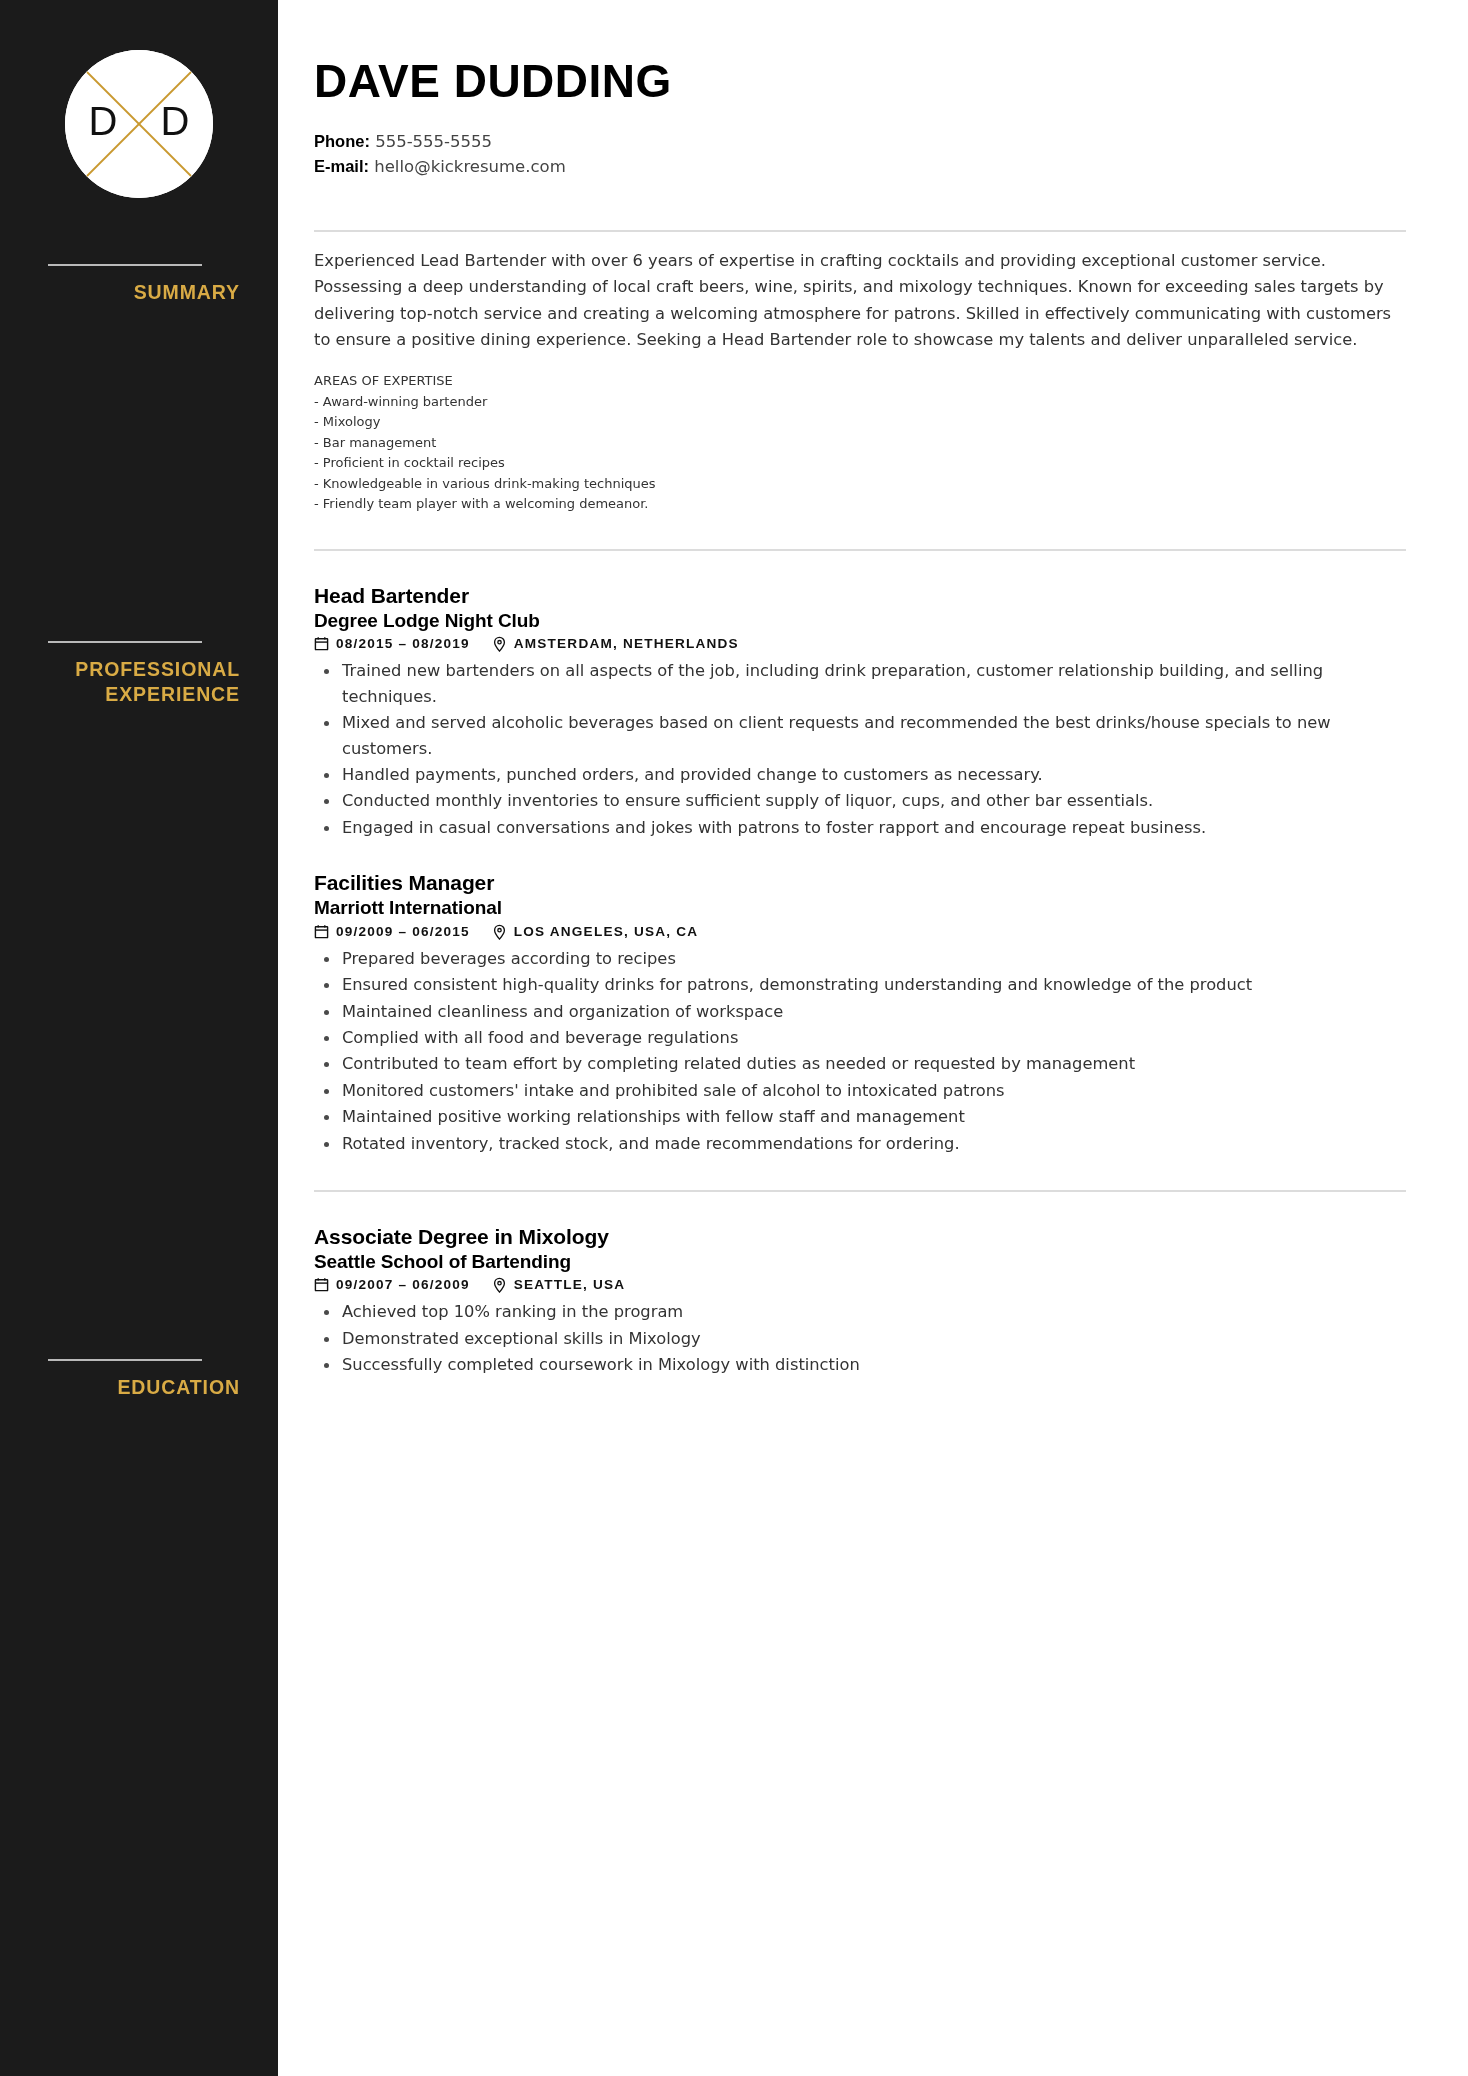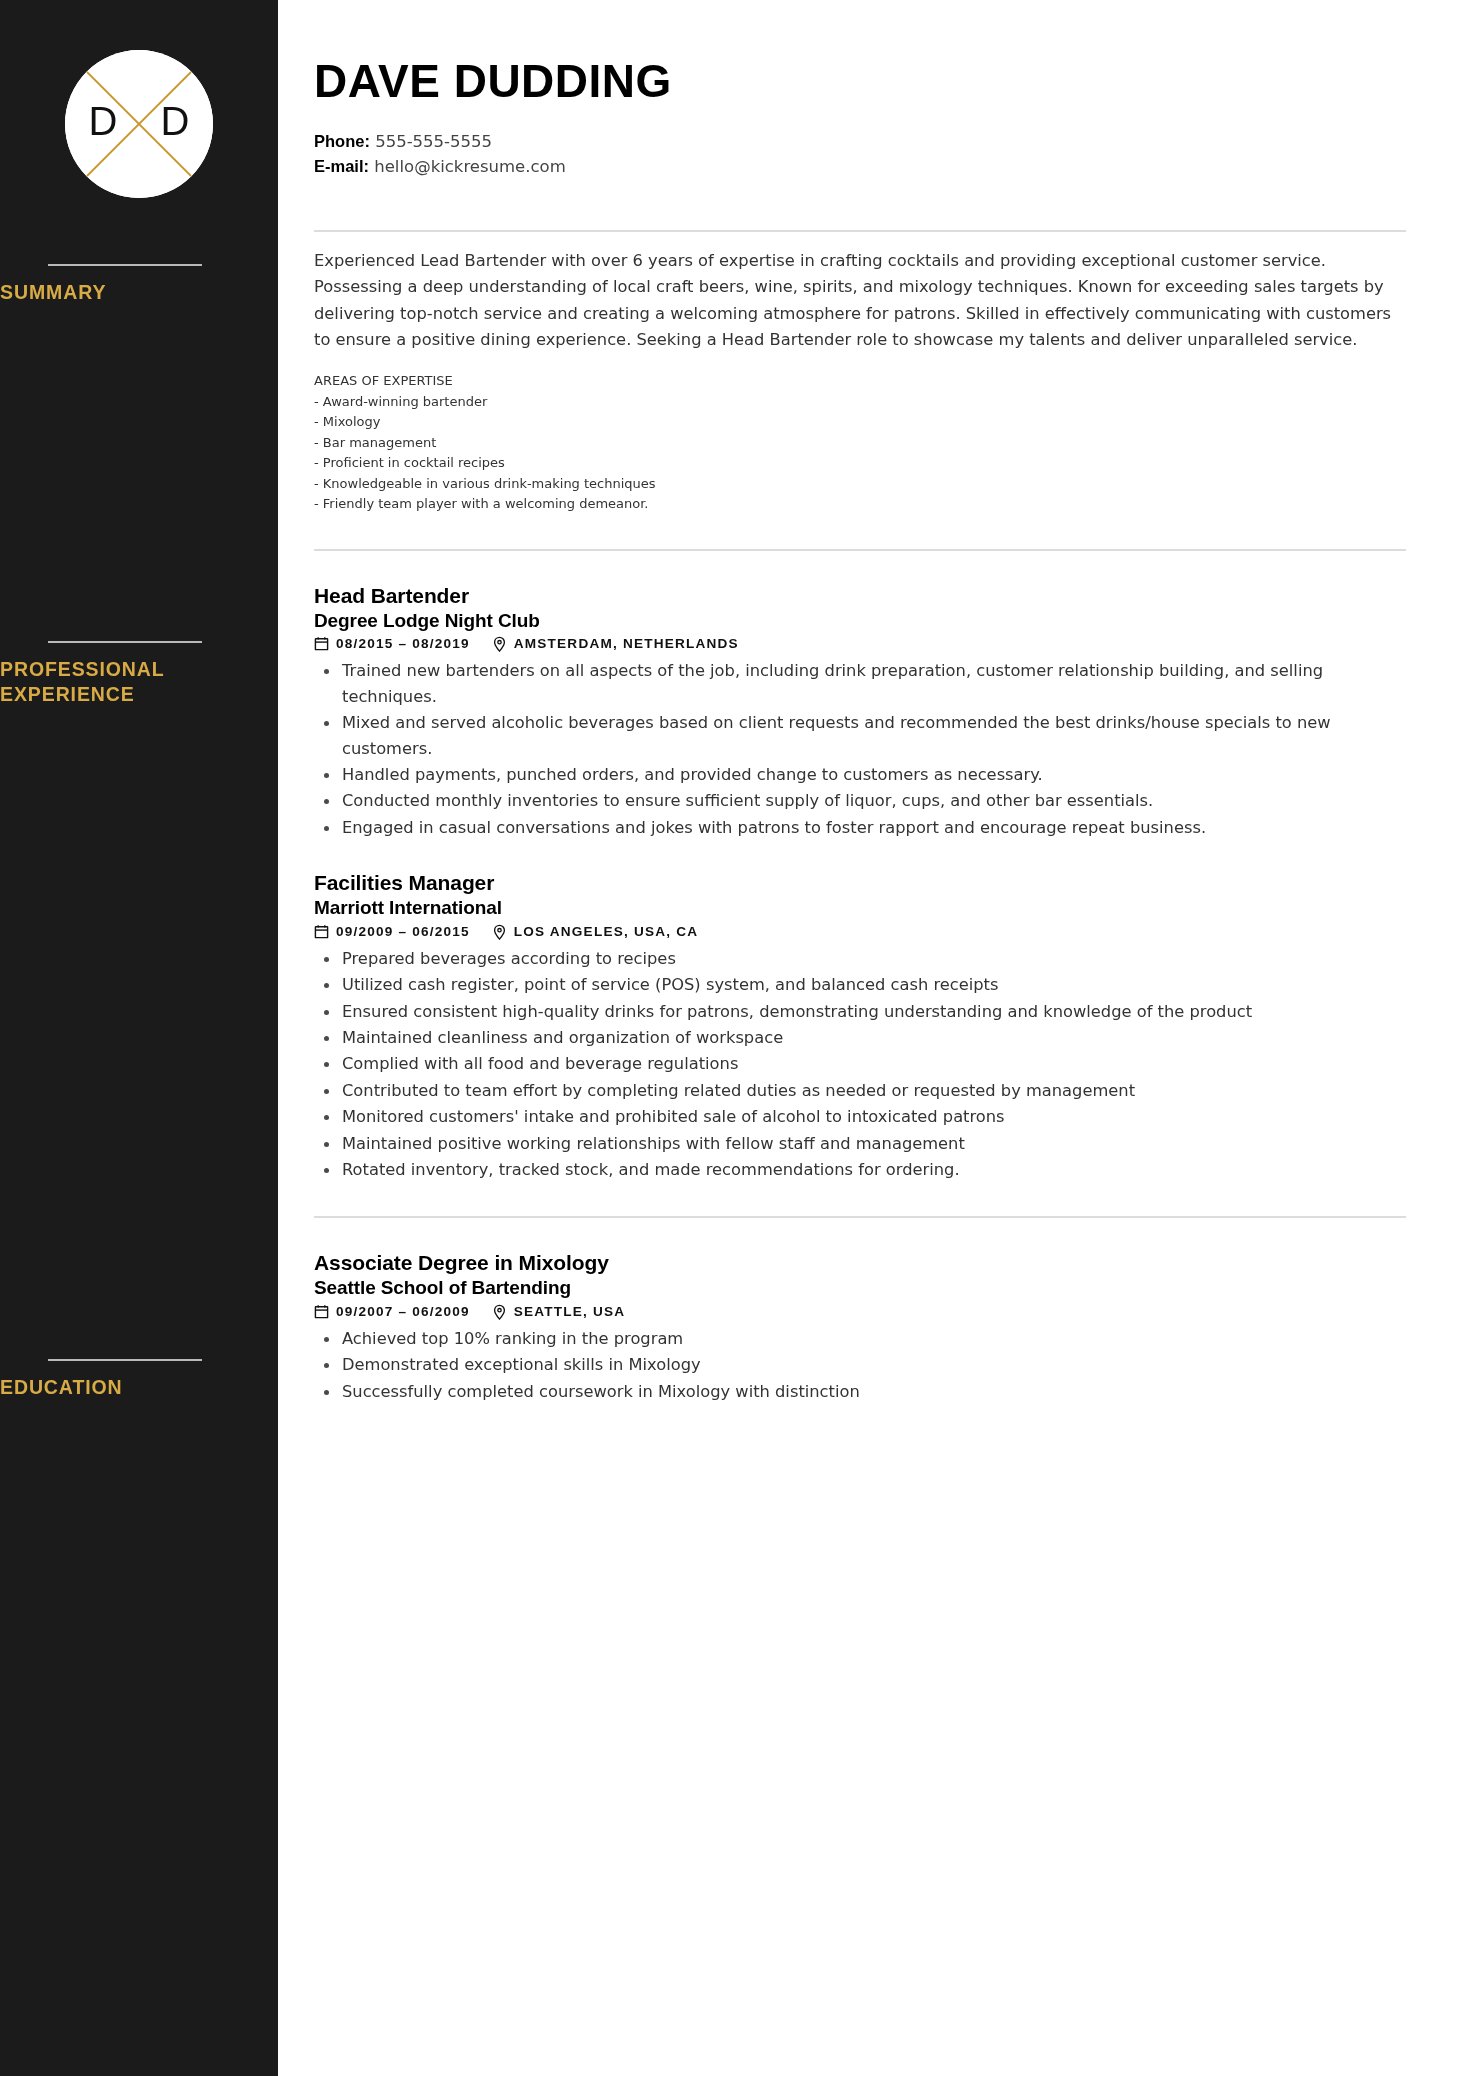--- a/index.html
+++ b/index.html
@@ -60,21 +60,21 @@
   }
 
   .side-label {
     color: #d9ab45;
     font-family: "Liberation Sans", sans-serif;
     font-weight: bold;
     font-size: 19.5px;
     letter-spacing: 0.9px;
     line-height: 1.28;
     padding-top: 14px;
-    text-align: left;
+    text-align: right;
   }
 
   .sb-summary   { margin-top: 66px; }
   .sb-exp       { margin-top: 336px; }
   .sb-edu       { margin-top: 652px; }
 
   
   .main {
     flex: 1 1 auto;
     padding: 0 62px 0 36px;
@@ -300,21 +300,20 @@
             <span>
               <svg width="15" height="16" viewBox="0 0 16 18" fill="none" stroke="#111" stroke-width="1.5">
                 <path d="M8 17C8 17 13.5 10.8 13.5 7.1C13.5 3.9 11 1.5 8 1.5C5 1.5 2.5 3.9 2.5 7.1C2.5 10.8 8 17 8 17Z"></path>
                 <circle cx="8" cy="7" r="1.9"></circle>
               </svg>
             </span>
             <span>LOS ANGELES, USA, CA</span>
           </div>
           <ul class="bullets">
             <li>Prepared beverages according to recipes</li>
-            <li>Utilized cash register, point of service (POS) system, and balanced cash receipts</li>
             <li>Ensured consistent high-quality drinks for patrons, demonstrating understanding and knowledge of the product</li>
             <li>Maintained cleanliness and organization of workspace</li>
             <li>Complied with all food and beverage regulations</li>
             <li>Contributed to team effort by completing related duties as needed or requested by management</li>
             <li>Monitored customers' intake and prohibited sale of alcohol to intoxicated patrons</li>
             <li>Maintained positive working relationships with fellow staff and management</li>
             <li>Rotated inventory, tracked stock, and made recommendations for ordering.</li>
           </ul>
         </div>
       </section>

